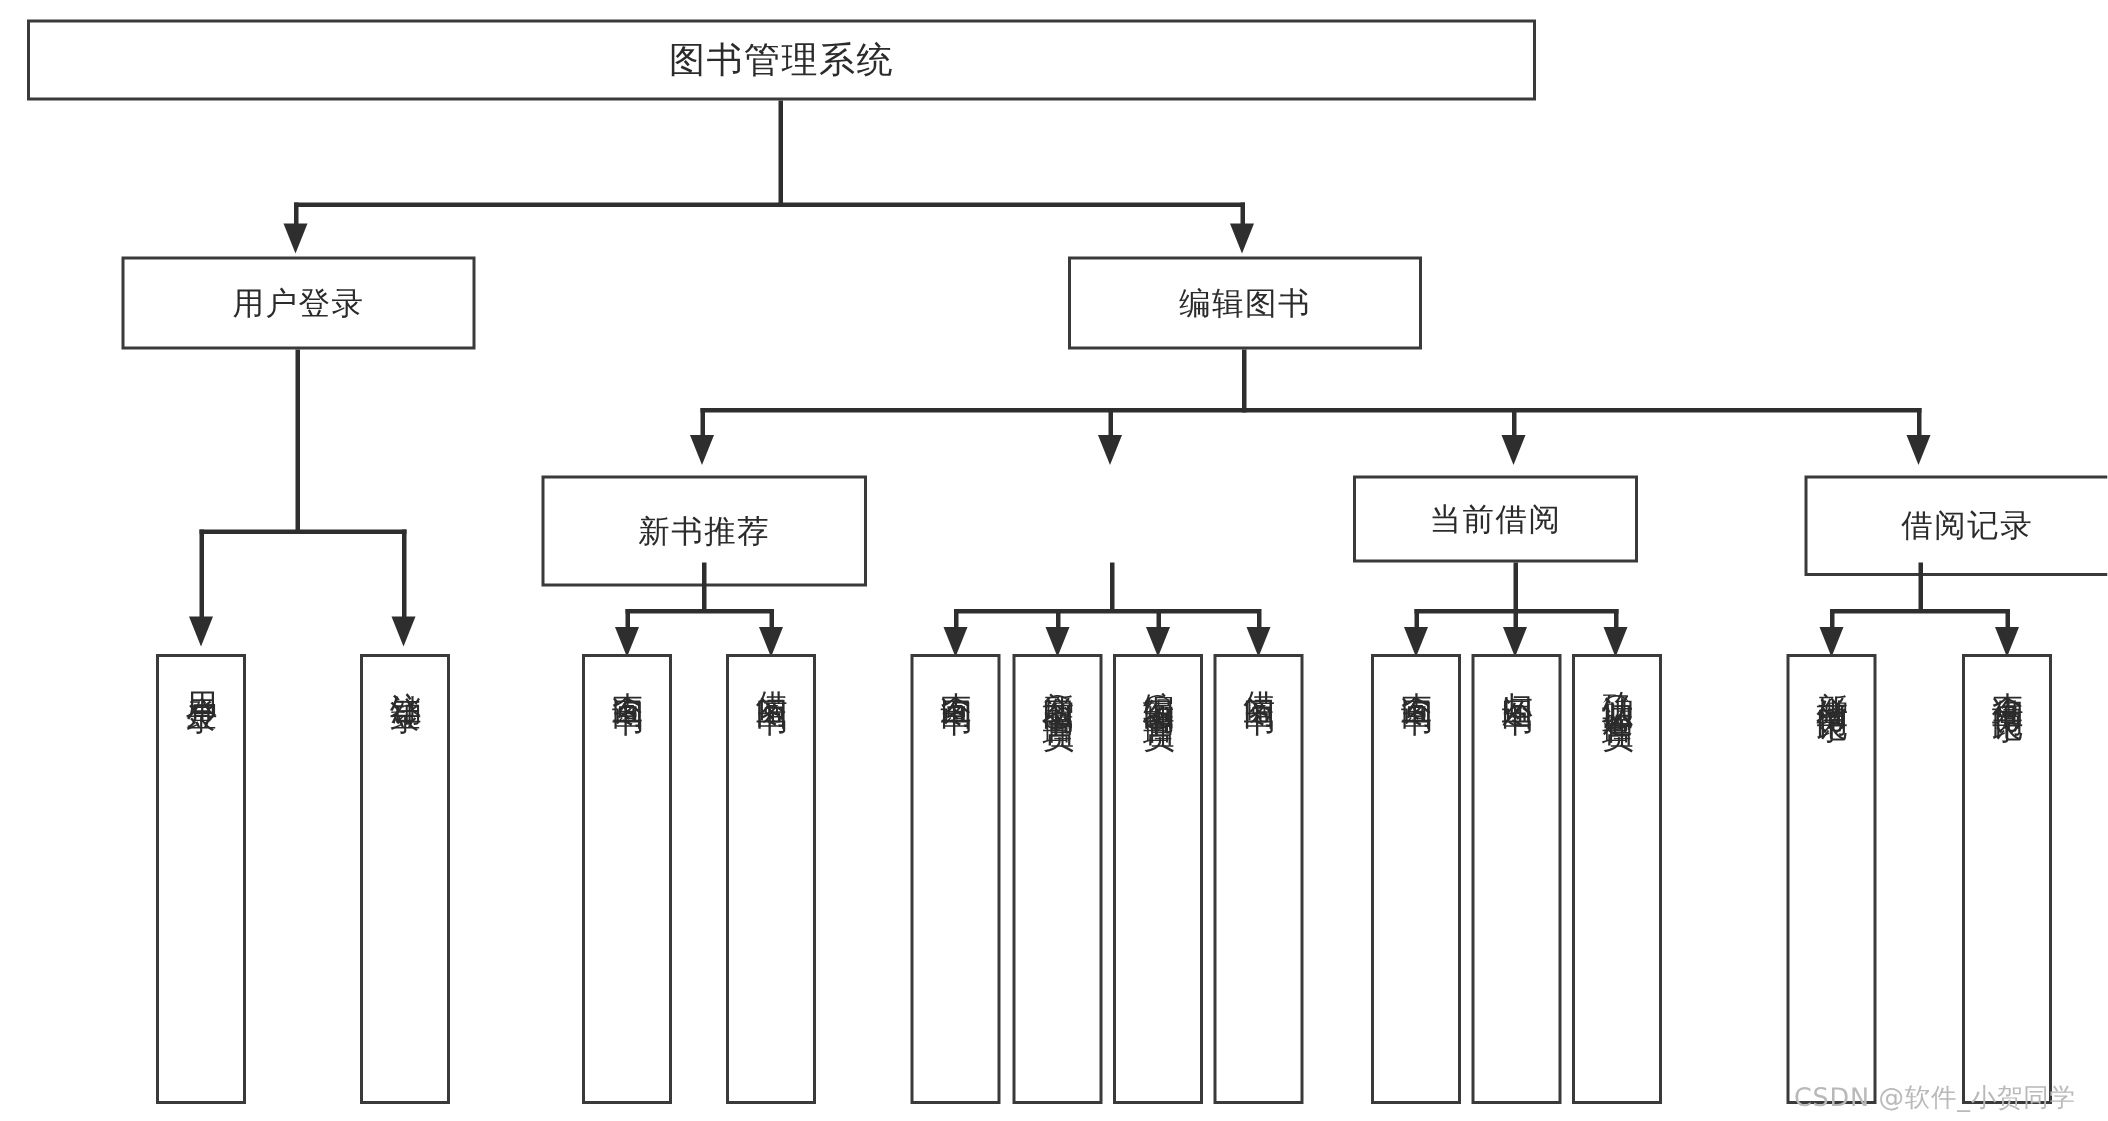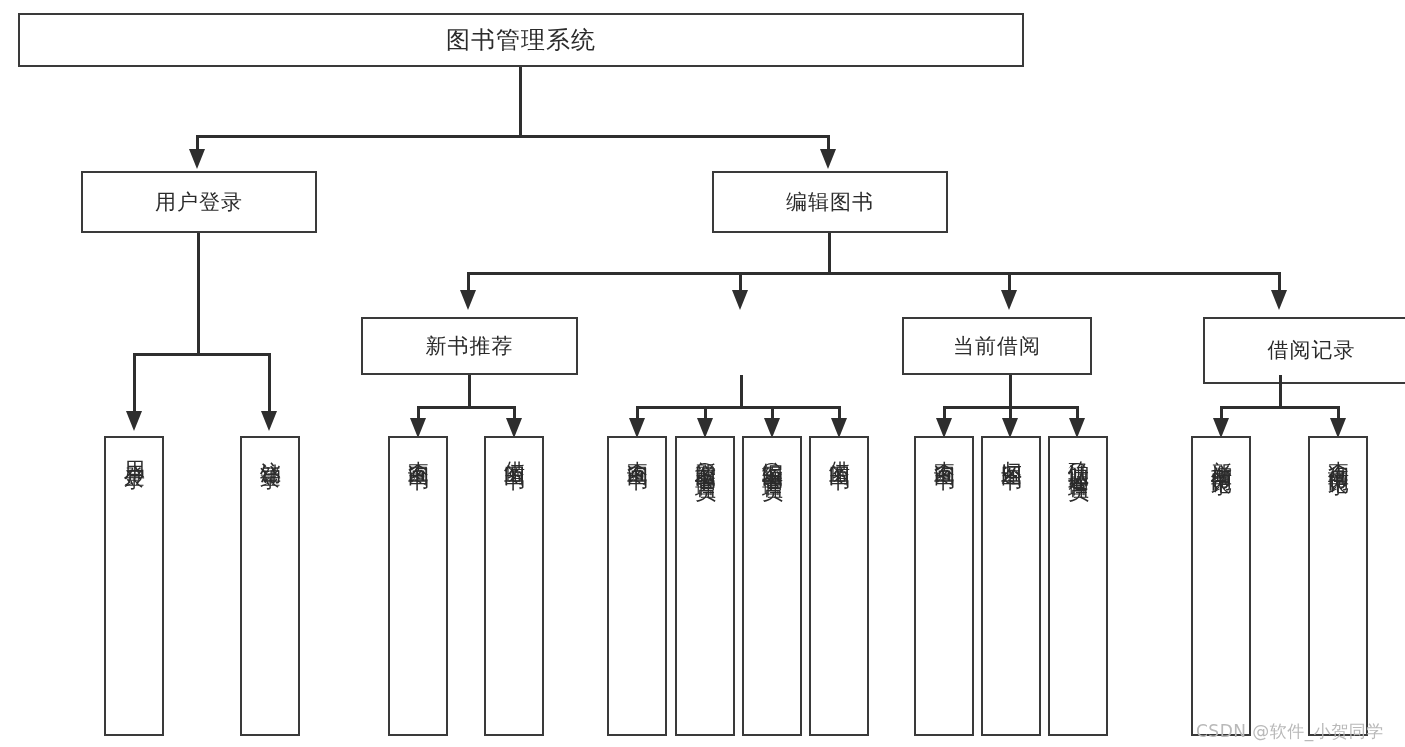--- a/index.html
+++ b/index.html
@@ -117,21 +117,21 @@
   <div class="hline" style="left:467px; top:272px; width:814px; height:3px;"></div>
   <div class="vline" style="left:467px; top:272px; width:3px; height:20px;"></div>
   <div class="arrow" style="left:460px; top:290px;"></div>
   <div class="vline" style="left:739px; top:272px; width:3px; height:20px;"></div>
   <div class="arrow" style="left:732px; top:290px;"></div>
   <div class="vline" style="left:1008px; top:272px; width:3px; height:20px;"></div>
   <div class="arrow" style="left:1001px; top:290px;"></div>
   <div class="vline" style="left:1278px; top:272px; width:3px; height:20px;"></div>
   <div class="arrow" style="left:1271px; top:290px;"></div>
 
-  <div class="node horiz" style="left:361px; top:317px; width:217px; height:58px;">
+  <div class="node horiz" style="left:361px; top:317px; width:217px; height:74px;">
     <span class="label">新书推荐</span>
   </div>
   <div class="node horiz" style="left:902px; top:317px; width:190px; height:58px;">
     <span class="label">当前借阅</span>
   </div>
   <div class="node horiz" style="left:1203px; top:317px; width:217px; height:67px;">
     <span class="label">借阅记录</span>
   </div>
 
   <div class="vline" style="left:468px; top:375px; width:3px; height:33px;"></div>

